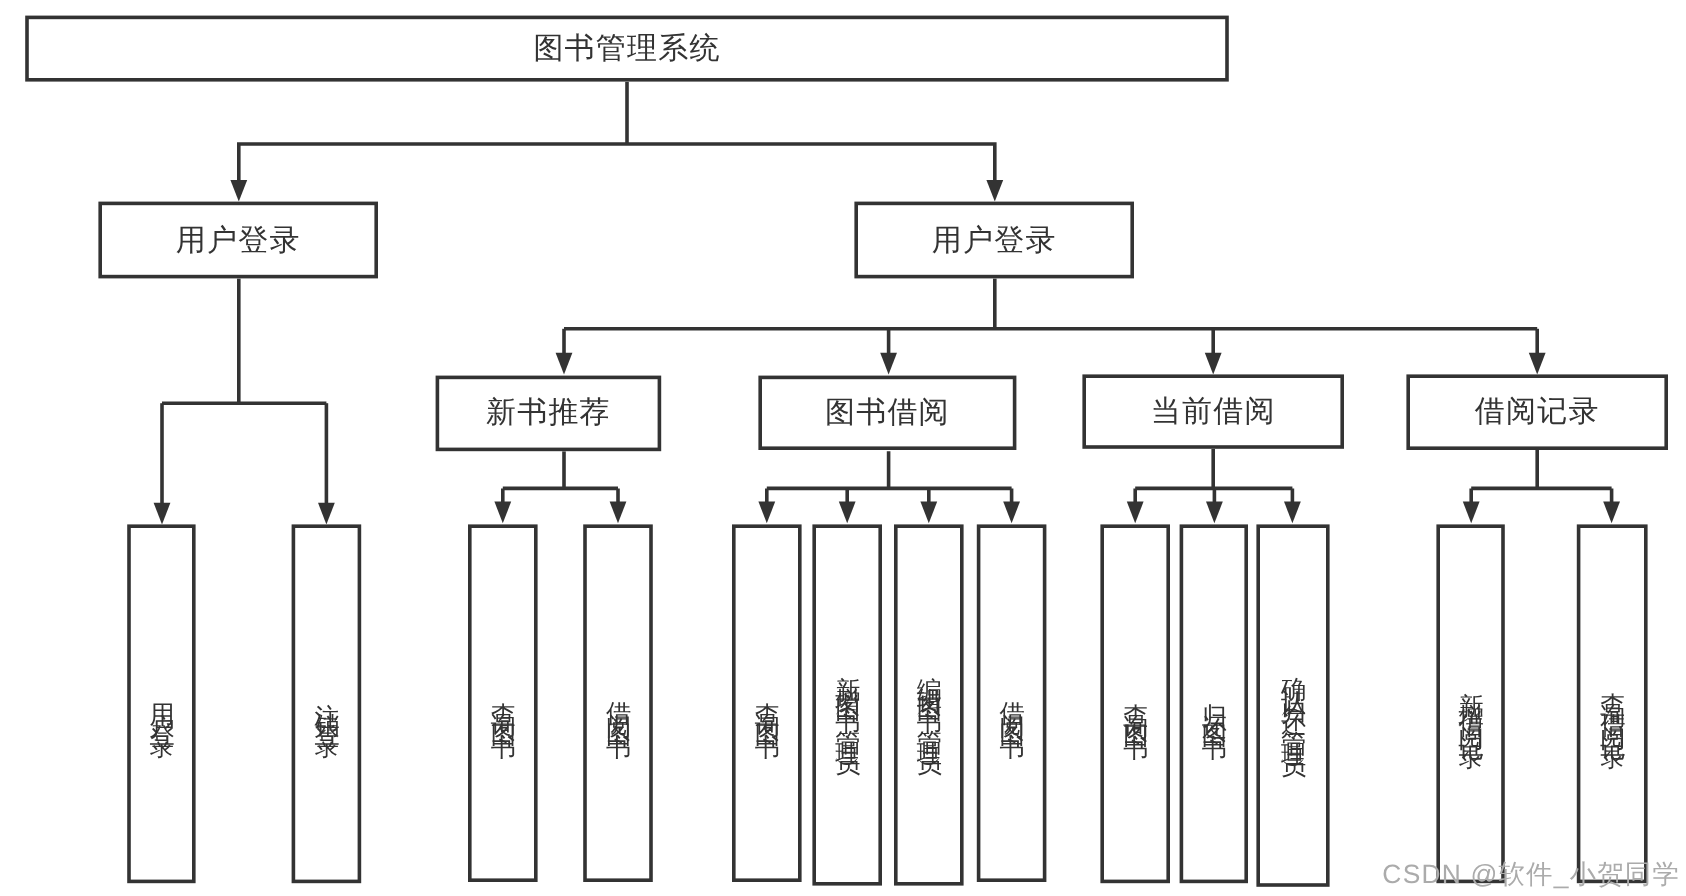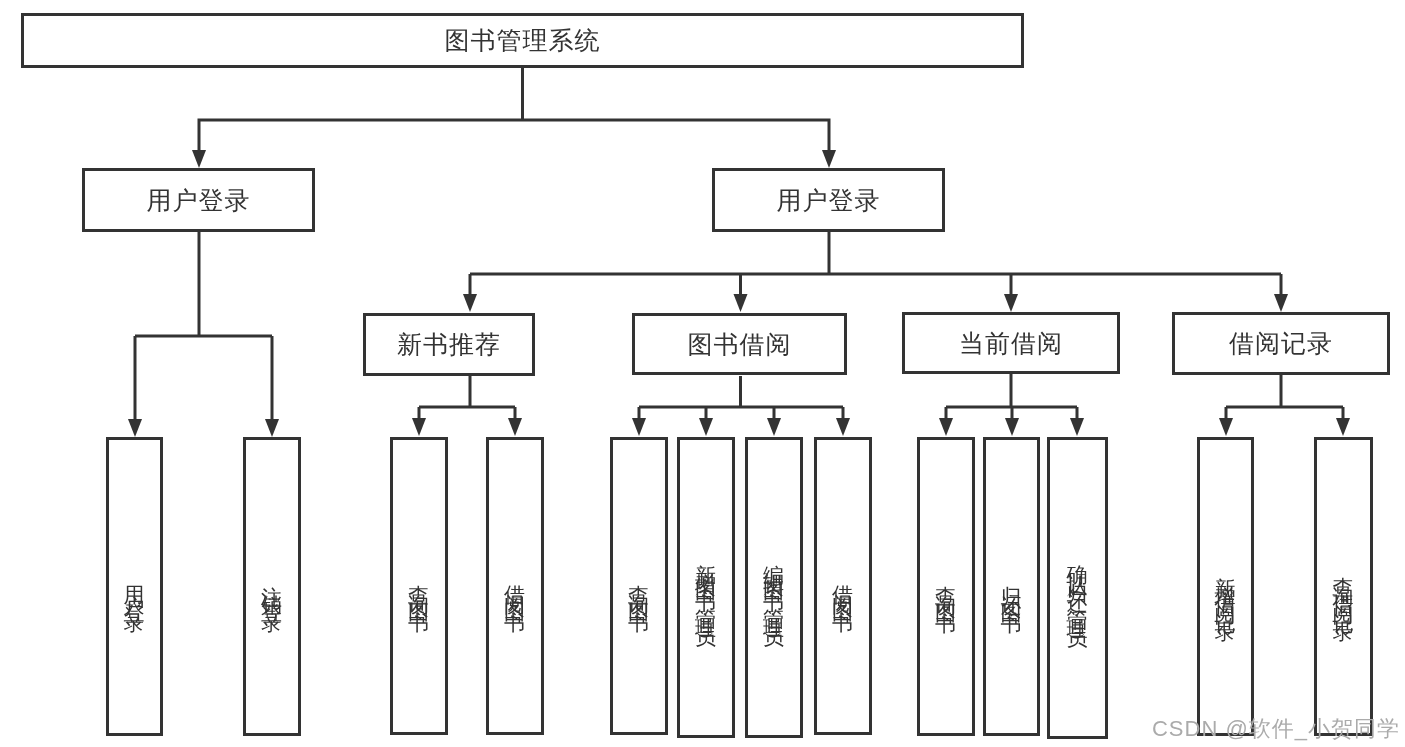--- a/index.html
+++ b/index.html
@@ -95,21 +95,21 @@
       <polygon points="1219,418 1233,418 1226,436"></polygon>
       <polygon points="1336,418 1350,418 1343,436"></polygon>
     </g>
   </svg>
 
   <div class="box hbox" style="left:21px;top:13px;width:1003px;height:55px;">图书管理系统</div>
 
   <div class="box hbox" style="left:82px;top:168px;width:233px;height:64px;">用户登录</div>
   <div class="box hbox" style="left:712px;top:168px;width:233px;height:64px;">用户登录</div>
 
-  <div class="box hbox" style="left:363px;top:313px;width:172px;height:63px;">新书推荐</div>
+  <div class="box hbox" style="left:363px;top:313px;width:188px;height:63px;">新书推荐</div>
   <div class="box hbox" style="left:632px;top:313px;width:215px;height:62px;">图书借阅</div>
   <div class="box hbox" style="left:902px;top:312px;width:218px;height:62px;">当前借阅</div>
   <div class="box hbox" style="left:1172px;top:312px;width:218px;height:63px;">借阅记录</div>
 
   <div class="box vbox" style="left:106px;top:437px;width:57px;height:299px;">用户登录</div>
   <div class="box vbox" style="left:243px;top:437px;width:58px;height:299px;">注销登录</div>
 
   <div class="box vbox" style="left:390px;top:437px;width:58px;height:298px;">查询图书</div>
   <div class="box vbox" style="left:486px;top:437px;width:58px;height:298px;">借阅图书</div>
 

